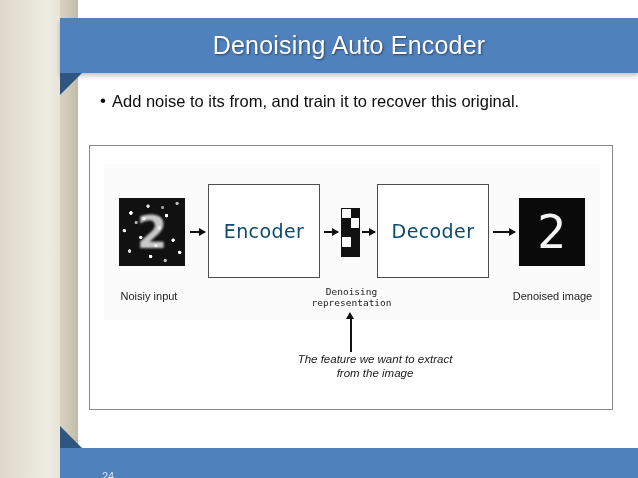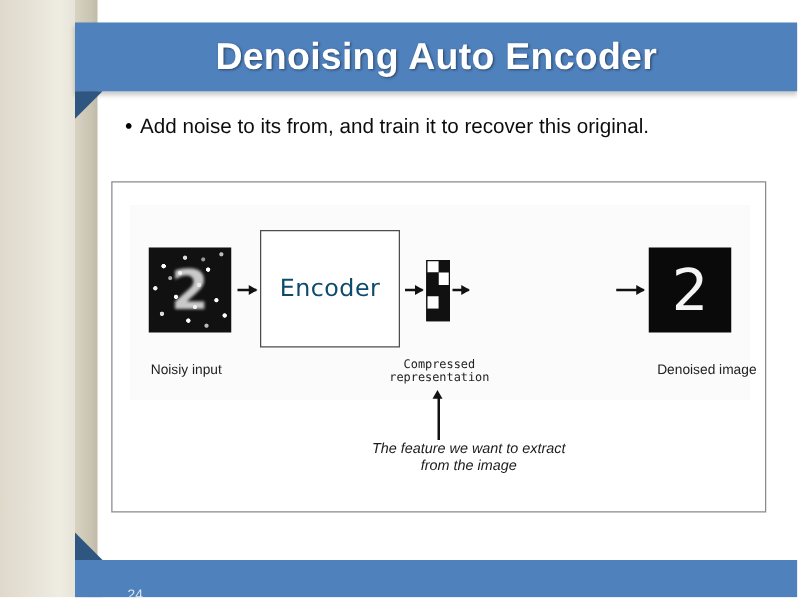--- a/index.html
+++ b/index.html
@@ -25,21 +25,21 @@
   }
 
   
   .title-bar{
     position:absolute;left:60px;top:18px;width:578px;height:55px;
     background:#4f81bd;
     box-shadow:0 3px 4px rgba(0,0,0,0.22);
     display:flex;align-items:center;justify-content:center;
   }
   .title-text{
-    color:#ffffff;font-size:30px;font-weight:bold;letter-spacing:.2px;
+    color:#ffffff;font-size:25px;font-weight:normal;letter-spacing:.2px;
     text-shadow:1px 1px 2px rgba(0,0,0,0.45);
     font-family:"Liberation Sans",sans-serif;
     white-space:nowrap;
   }
   
   .title-fold{
     position:absolute;left:60px;top:73px;width:0;height:0;
     border-left:22px solid #2e5680;
     border-bottom:22px solid transparent;
   }
@@ -146,21 +146,21 @@
   .code-grid div{width:100%;height:100%;}
   .cw{background:#ffffff;}
   .cb{background:#111111;}
 
   
   .cap{
     position:absolute;color:#222;font-size:11px;
     font-family:"Liberation Sans",sans-serif;white-space:nowrap;
   }
   #cap-noisy{left:24px;top:144px;width:70px;text-align:center;}
-  #cap-denoised{left:428px;top:144px;width:95px;text-align:center;}
+  #cap-denoised{left:415px;top:144px;width:95px;text-align:center;}
   .cap-mono{
     position:absolute;color:#222;font-size:9.5px;line-height:11px;
     font-family:"DejaVu Sans Mono",monospace;text-align:center;white-space:nowrap;
   }
   #cap-compressed{left:209px;top:140px;width:105px;}
 
   
   .up-arrow{
     position:absolute;left:260px;top:172px;width:1.6px;height:34px;background:#111;
   }
@@ -230,26 +230,29 @@
         <div class="cb"></div>
         <div class="cw"></div>
         <div class="cb"></div>
         <div class="cb"></div>
         <div class="cw"></div>
         <div class="cb"></div>
         <div class="cb"></div>
         <div class="cb"></div>
       </div>
       <div class="cap-mono" id="cap-compressed">
-        <div>Compressed</div>
+        <div>Denoising</div>
         <div>representation</div>
       </div>
 
       <div class="arrow" id="arrow-3"></div>
 
+      <div class="proc-box" id="box-decoder">
+        <span class="lbl">Decoder</span>
+      </div>
 
       <div class="arrow" id="arrow-4"></div>
 
       <div class="clean-img">
         <span class="glyph">2</span>
       </div>
       <div class="cap" id="cap-denoised">Denoised image</div>
 
       <div class="up-arrow"></div>
       <div id="bottom-note">The feature we want to extract from the image</div>

